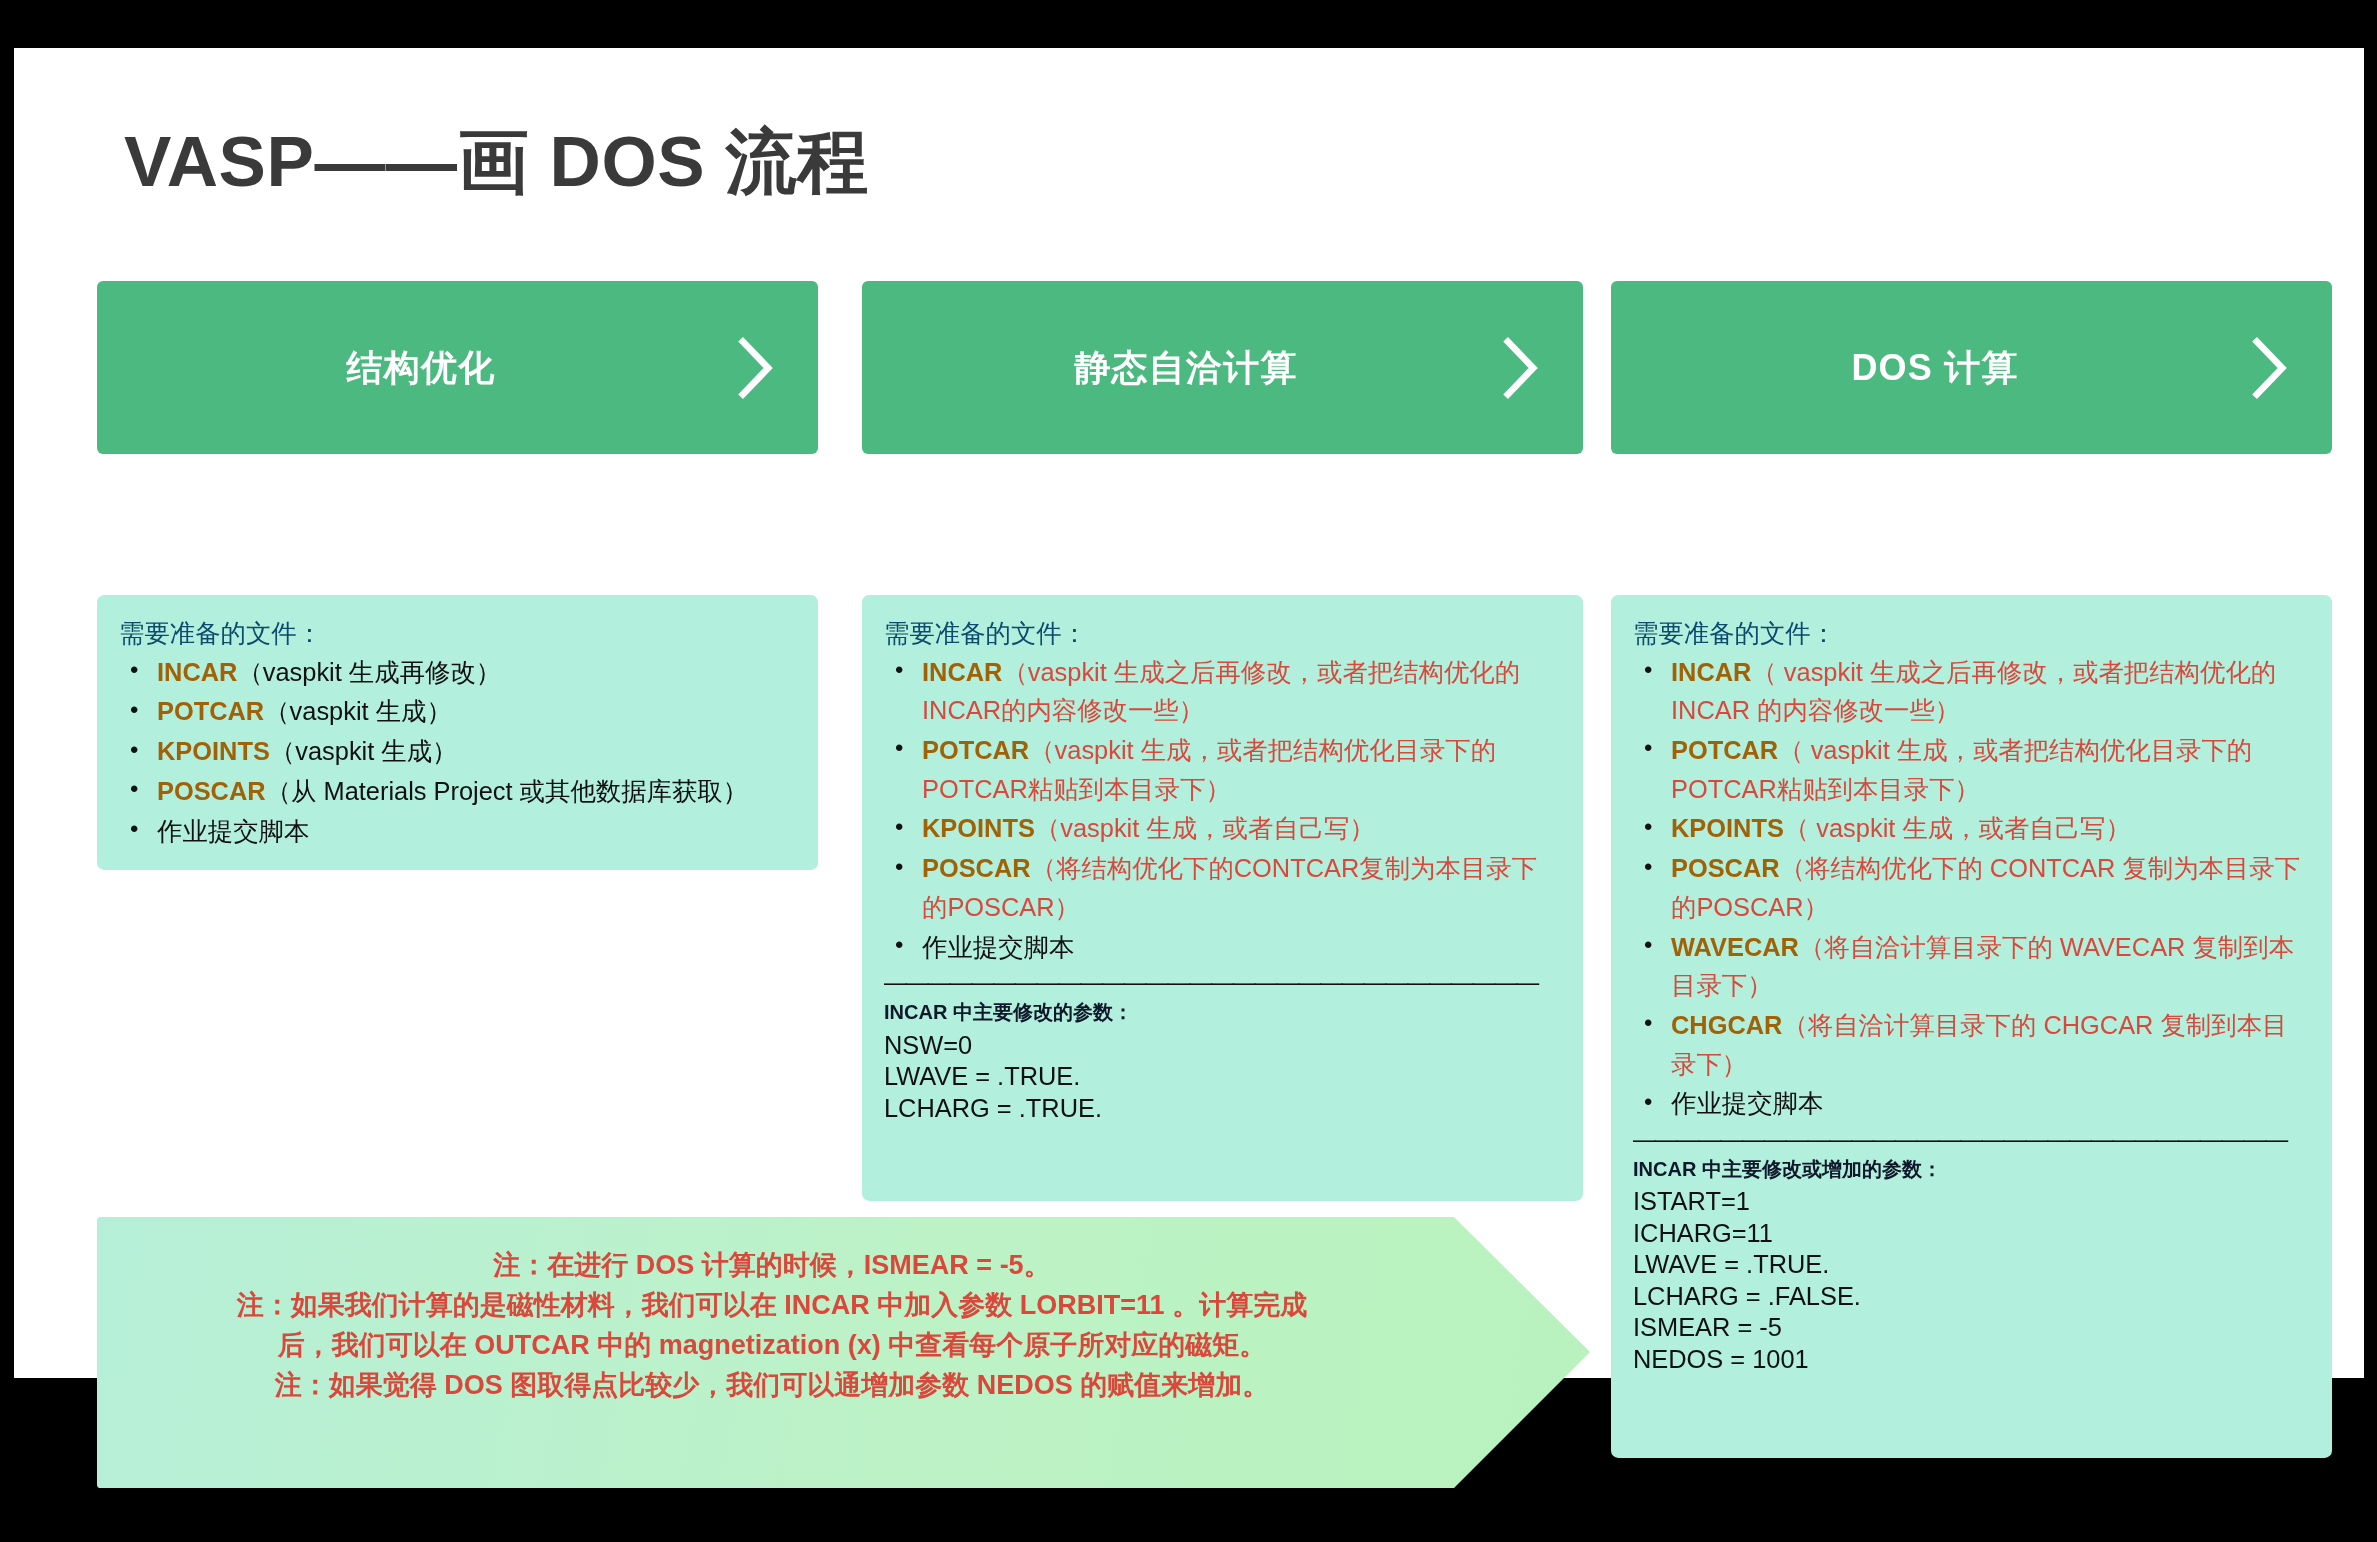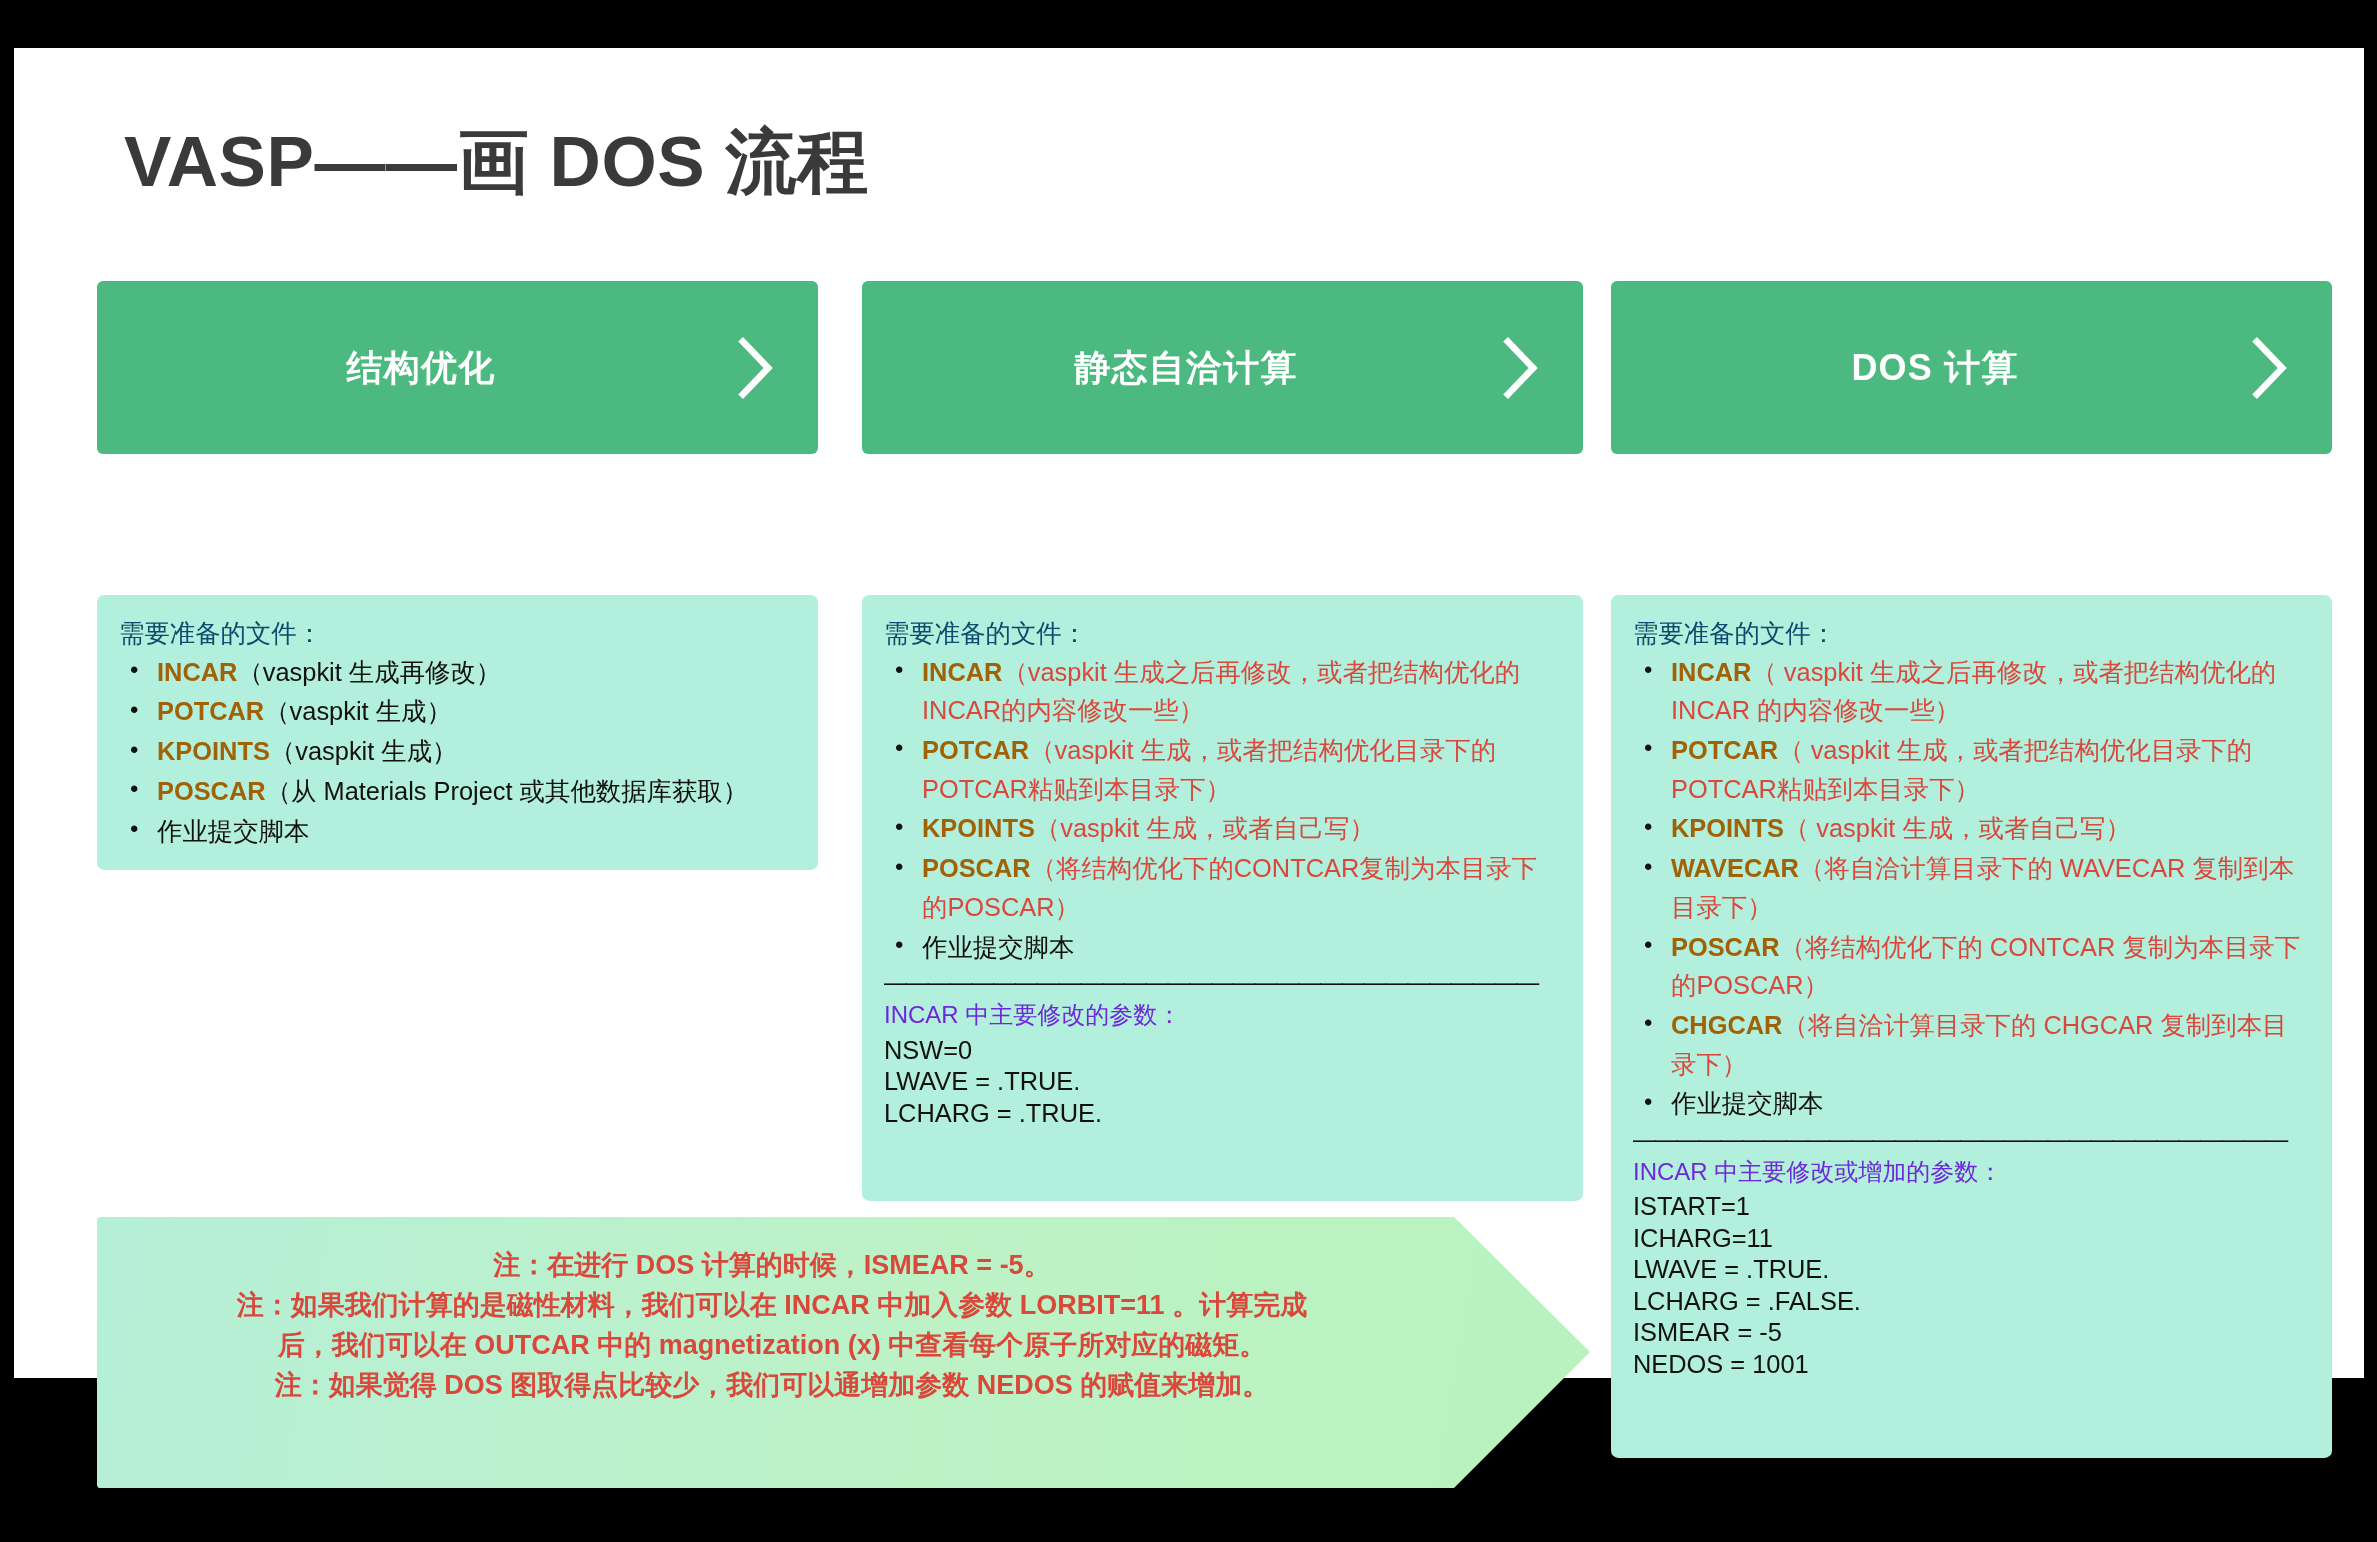--- a/index.html
+++ b/index.html
@@ -109,23 +109,23 @@
     font-size:23px;
     line-height:0.5;
     color:#111111;
     letter-spacing:-1.2px;
     white-space:nowrap;
     overflow:hidden;
     height:13.3px;
   }
 
   .param-head{
-    font-size:24px;
-    font-weight:normal;
-    color:#6d28d9;
+    font-size:20px;
+    font-weight:bold;
+    color:#0f172a;
     margin:2.4px 0 3.6px 0;
     white-space:nowrap;
   }
   .param-line{
     font-size:25.4px;
     line-height:1.24;
     color:#111111;
     white-space:nowrap;
   }
 
@@ -216,22 +216,22 @@
     <div class="param-line">LWAVE  = .TRUE.</div>
     <div class="param-line">LCHARG = .TRUE.</div>
   </div>
 
   <div class="panel panel-3 col-3">
     <div class="panel-title">需要准备的文件：</div>
     <ul class="files">
       <li><span class="fname">INCAR</span><span class="note">（ vaspkit 生成之后再修改，或者把结构优化的INCAR 的内容修改一些）</span></li>
       <li><span class="fname">POTCAR</span><span class="note">（ vaspkit 生成，或者把结构优化目录下的POTCAR粘贴到本目录下）</span></li>
       <li><span class="fname">KPOINTS</span><span class="note">（ vaspkit 生成，或者自己写）</span></li>
+      <li><span class="fname">POSCAR</span><span class="note">（将结构优化下的 CONTCAR 复制为本目录下的POSCAR）</span></li>
       <li><span class="fname">WAVECAR</span><span class="note">（将自洽计算目录下的 WAVECAR 复制到本目录下）</span></li>
-      <li><span class="fname">POSCAR</span><span class="note">（将结构优化下的 CONTCAR 复制为本目录下的POSCAR）</span></li>
       <li><span class="fname">CHGCAR</span><span class="note">（将自洽计算目录下的 CHGCAR 复制到本目录下）</span></li>
       <li><span>作业提交脚本</span></li>
     </ul>
     <div class="divider">——————————————————————————————</div>
     <div class="param-head">INCAR 中主要修改或增加的参数：</div>
     <div class="param-line">ISTART=1</div>
     <div class="param-line">ICHARG=11</div>
     <div class="param-line">LWAVE  = .TRUE.</div>
     <div class="param-line">LCHARG = .FALSE.</div>
     <div class="param-line">ISMEAR =  -5</div>

